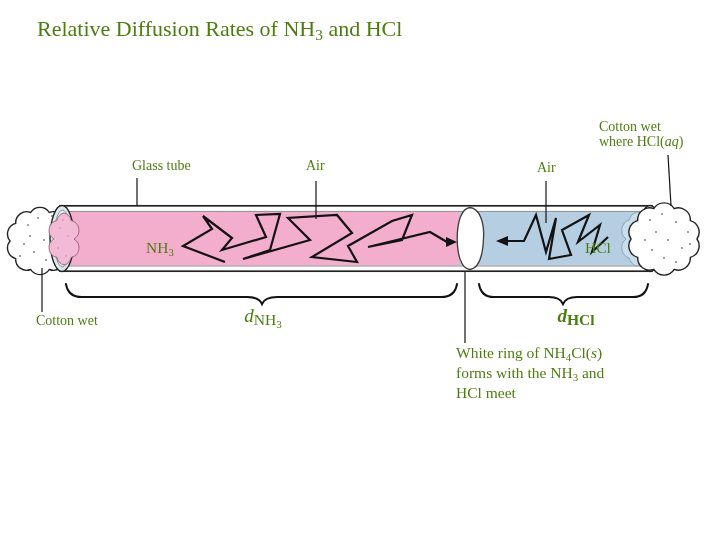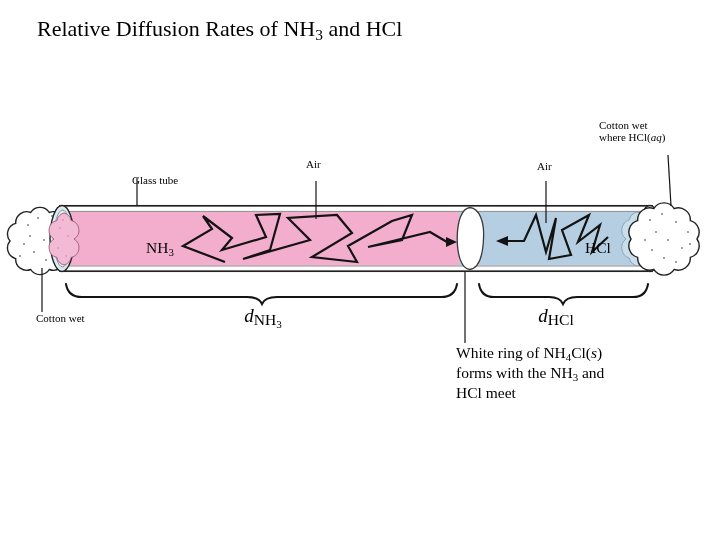--- a/index.html
+++ b/index.html
@@ -1,33 +1,33 @@
 <!DOCTYPE html>
 <html><head>
 <meta charset="utf-8">
 <style>
   html,body{margin:0;padding:0;background:#fff;}
   .stage{position:relative;width:720px;height:540px;background:#ffffff;overflow:hidden;
-         font-family:"Liberation Serif","DejaVu Serif",serif;color:#000000;}
+         font-family:"Liberation Serif","DejaVu Serif",serif;color:#4d7c0f;}
   .stage svg{position:absolute;left:0;top:0;}
   .txt{position:absolute;white-space:nowrap;line-height:1.12;}
   .title{left:37px;top:17px;font-size:22px;}
-  .callout{font-size:11px;}
-  .glass-tube{left:132px;top:174px;}
+  .callout{font-size:14px;}
+  .glass-tube{left:132px;top:158px;}
   .air-left{left:306px;top:158px;}
   .air-right{left:537px;top:160px;}
   .cotton-hcl{left:599px;top:120px;line-height:1.05;}
   .cotton-nh3{left:36px;top:313px;line-height:1.08;}
   .ring-caption{left:456px;top:344px;line-height:1.2;font-size:15.5px;white-space:nowrap;font-family:Liberation Serif, serif;}
   .gas-label{font-size:15.5px;}
   .nh3-label{left:146px;top:239px;text-align:right;}
   .hcl-label{left:585px;top:239px;}
   .dist{font-size:19px;}
   .d-nh3{left:263px;top:305px;transform:translateX(-50%);}
-  .d-hcl{left:556px;top:305px;transform:translateX(-50%);}
+  .d-hcl{left:576px;top:305px;transform:translateX(-50%);font-weight:bold;}
   .sub{font-size:0.7em;vertical-align:-0.28em;}
   .subsub{font-size:0.58em;vertical-align:-0.5em;}
   .dsub{font-size:0.82em;vertical-align:-0.18em;}
   .it{font-style:italic;}
 </style>
 </head>
 <body>
 
 <div class="stage">
 

